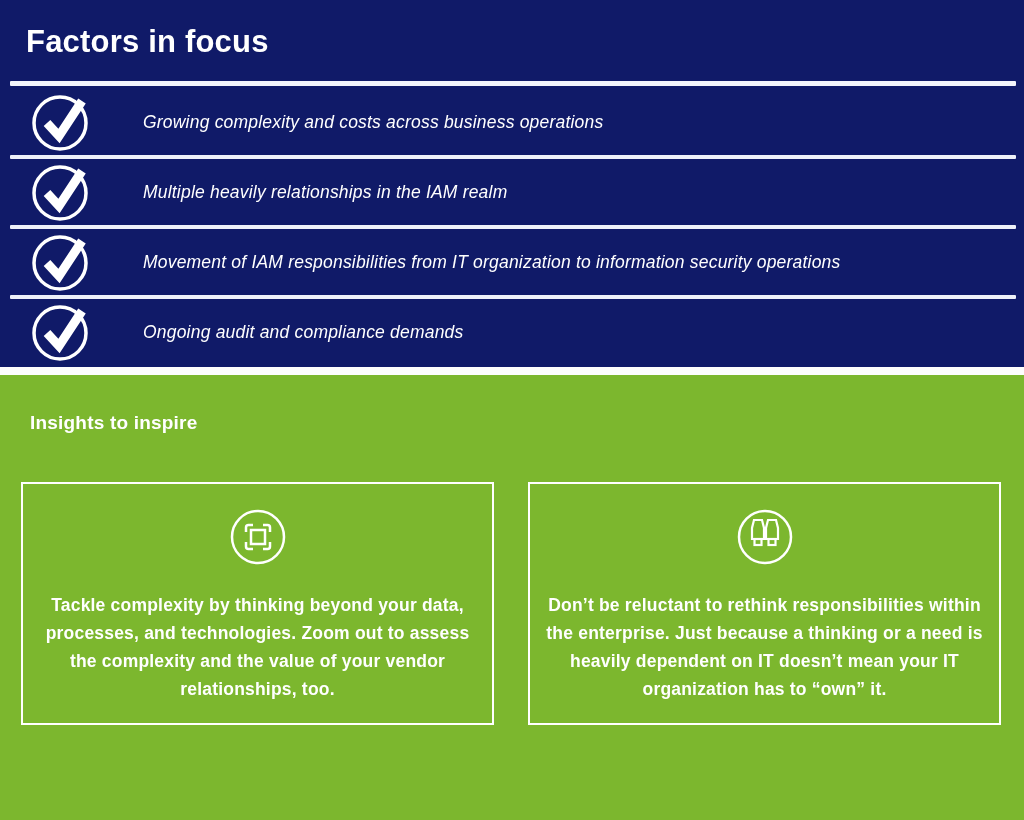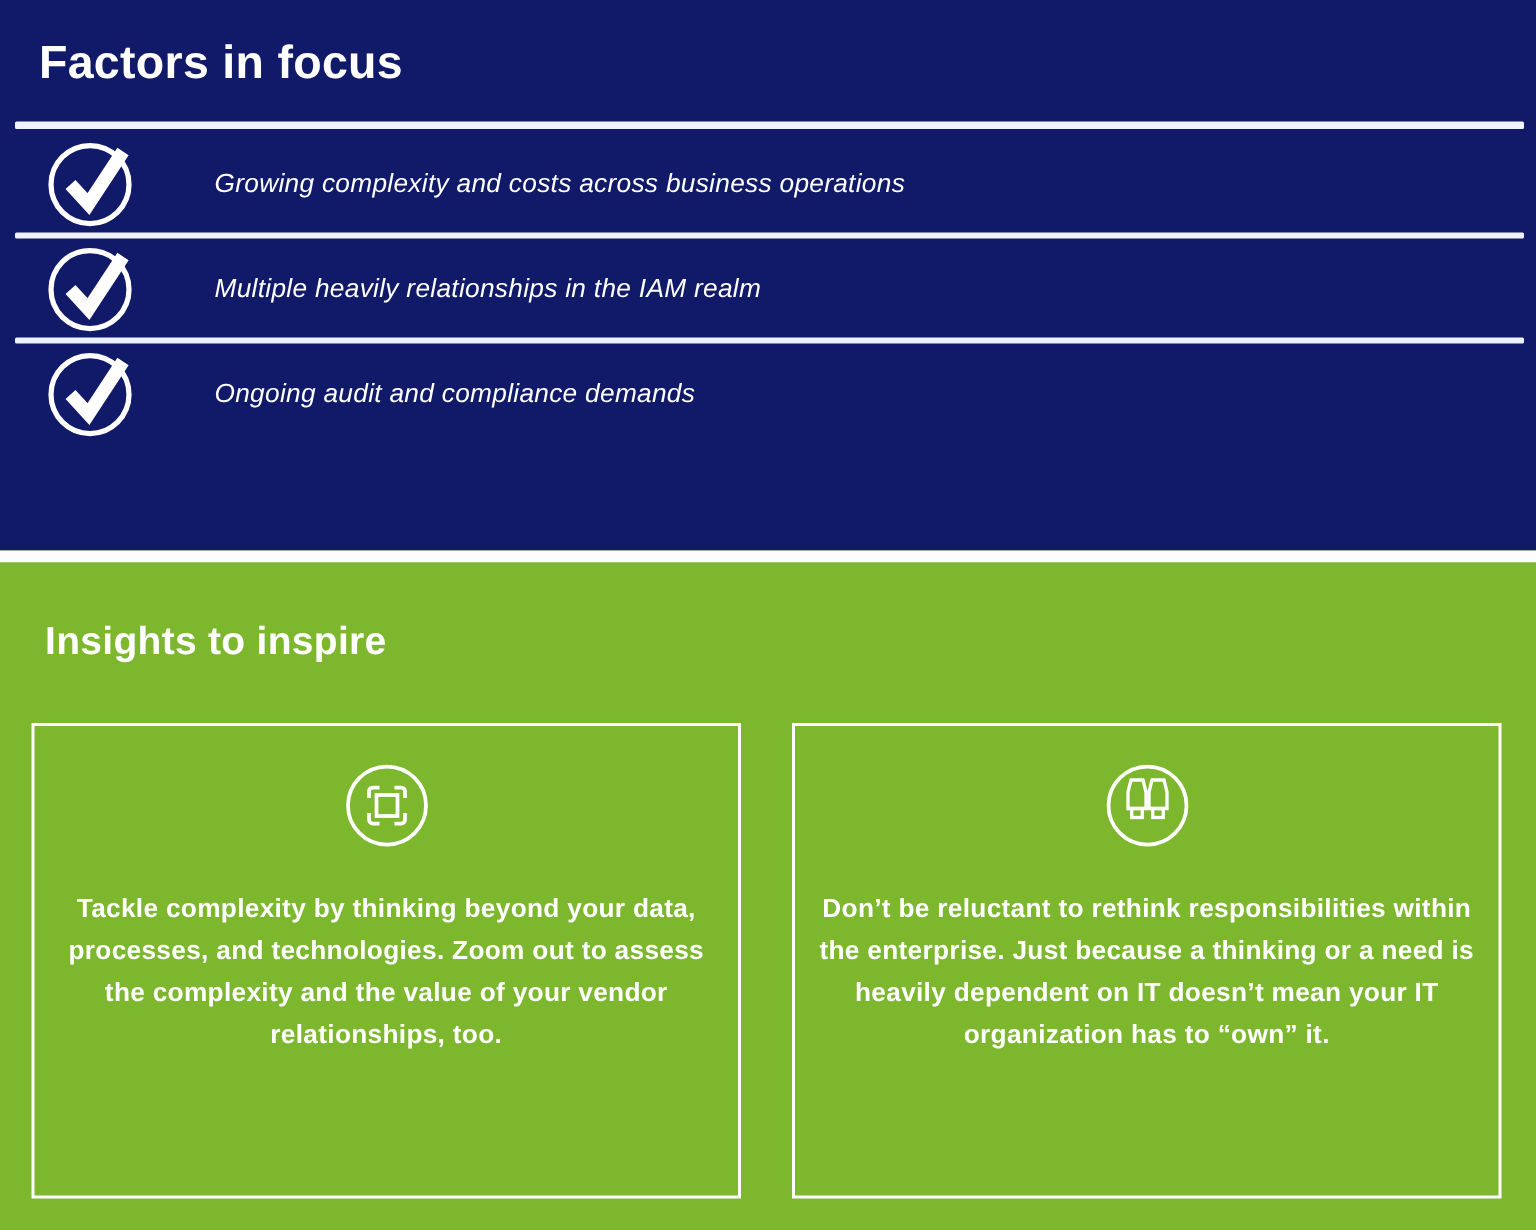--- a/index.html
+++ b/index.html
@@ -90,34 +90,34 @@
     position: absolute;
     left: 0; top: 375px;
     width: 1024px;
     height: 445px;
     background: #7cb72e;
   }
   .insights-title {
     position: absolute;
     left: 30px; top: 37px;
     color: #ffffff;
-    font-size: 26px;
+    font-size: 19px;
     font-weight: 700;
     letter-spacing: 0.2px;
   }
   .cards {
     position: absolute;
     left: 21px; top: 107px;
     width: 980px;
     display: flex;
     gap: 34px;
   }
   .card {
     flex: 1 1 0;
-    height: 317px;
+    height: 243px;
     border: 2.5px solid #ffffff;
     display: flex;
     flex-direction: column;
     align-items: center;
   }
   .card-icon {
     margin-top: 21px;
     width: 64px;
     height: 64px;
   }
@@ -157,20 +157,29 @@
       <div class="factor-row">
         <span class="check-wrap">
           <svg viewBox="0 0 64 64" width="64" height="64">
             <circle cx="29" cy="33" r="26" fill="none" stroke="#ffffff" stroke-width="3.5"></circle>
             <path d="M16 33 L28 46 L51 11" fill="none" stroke="#ffffff" stroke-width="9" stroke-linejoin="miter"></path>
           </svg>
         </span>
         <span class="factor-label">Multiple heavily relationships in the IAM realm</span>
       </div>
 
+      <div class="factor-row">
+        <span class="check-wrap">
+          <svg viewBox="0 0 64 64" width="64" height="64">
+            <circle cx="29" cy="33" r="26" fill="none" stroke="#ffffff" stroke-width="3.5"></circle>
+            <path d="M16 33 L28 46 L51 11" fill="none" stroke="#ffffff" stroke-width="9" stroke-linejoin="miter"></path>
+          </svg>
+        </span>
+        <span class="factor-label">Movement of IAM responsibilities from IT organization to information security operations</span>
+      </div>
 
       <div class="factor-row">
         <span class="check-wrap">
           <svg viewBox="0 0 64 64" width="64" height="64">
             <circle cx="29" cy="33" r="26" fill="none" stroke="#ffffff" stroke-width="3.5"></circle>
             <path d="M16 33 L28 46 L51 11" fill="none" stroke="#ffffff" stroke-width="9" stroke-linejoin="miter"></path>
           </svg>
         </span>
         <span class="factor-label">Ongoing audit and compliance demands</span>
       </div>

